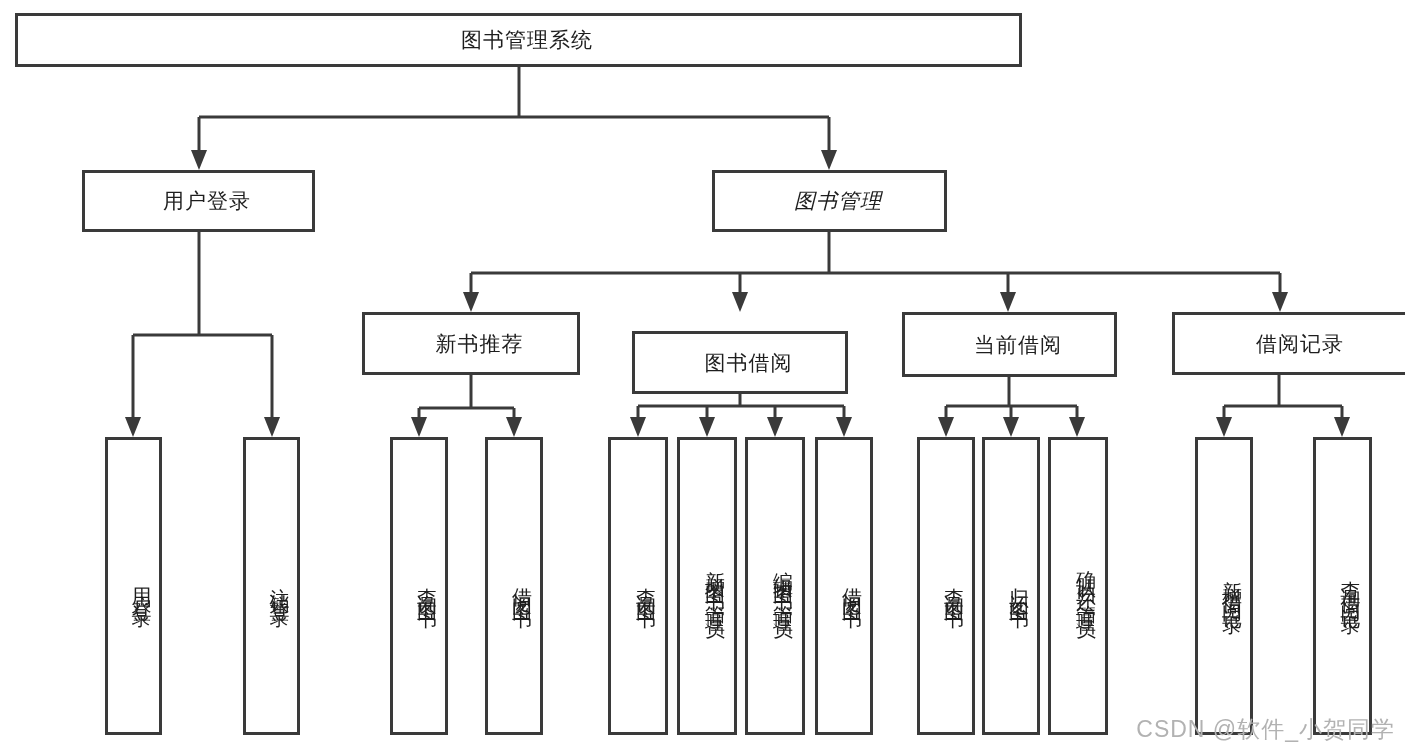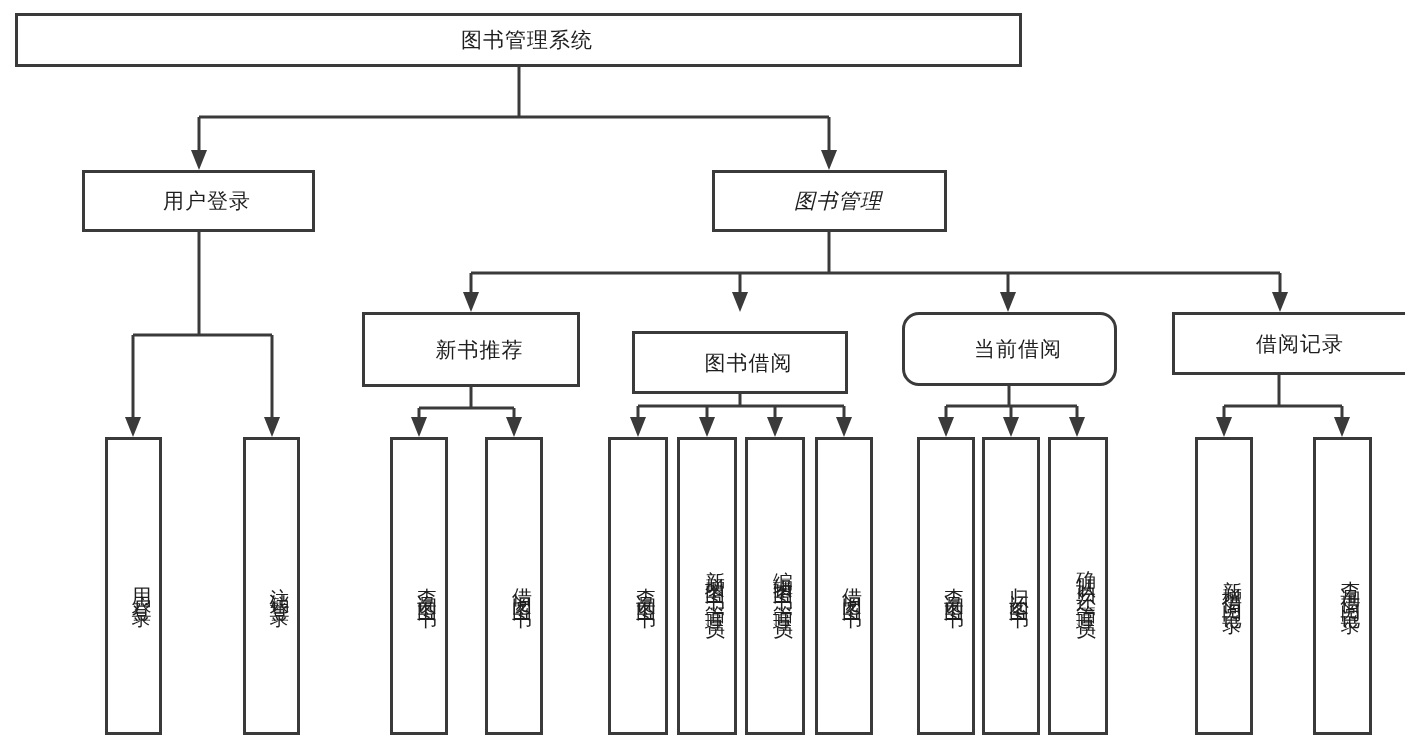--- a/index.html
+++ b/index.html
@@ -125,37 +125,38 @@
       <polygon class="arrowhead" points="1216,417 1232,417 1224,437"></polygon>
     <path class="edge" d="M1342 406 V421"></path>
       <polygon class="arrowhead" points="1334,417 1350,417 1342,437"></polygon>
   </svg>
 
   <div class="node h-node" style="left:15px; top:13px; width:1007px; height:54px;">图书管理系统</div>
 
   <div class="node h-node" style="left:82px; top:170px; width:233px; height:62px;">用户登录</div>
   <div class="node h-node" style="left:712px; top:170px; width:235px; height:62px;font-style:italic;">图书管理</div>
 
-  <div class="node h-node" style="left:362px; top:312px; width:218px; height:75px;">新书推荐</div>
+  <div class="node h-node" style="left:362px; top:312px; width:218px; height:63px;">新书推荐</div>
   <div class="node h-node" style="left:632px; top:312px; width:216px; height:63px;margin-top:19px;">图书借阅</div>
-  <div class="node h-node" style="left:902px; top:312px; width:215px; height:74px;border-radius:17px;">当前借阅</div>
+  <div class="node h-node" style="left:902px; top:312px; width:215px; height:65px;">当前借阅</div>
   <div class="node h-node" style="left:1172px; top:312px; width:239px; height:63px;">借阅记录</div>
 
   <div class="node leaf" style="left:105px; top:437px; width:57px; height:298px;">用户登录</div>
   <div class="node leaf" style="left:243px; top:437px; width:57px; height:298px;">注销登录</div>
 
   <div class="node leaf" style="left:390px; top:437px; width:58px; height:298px;">查询图书</div>
   <div class="node leaf" style="left:485px; top:437px; width:58px; height:298px;">借阅图书</div>
 
   <div class="node leaf" style="left:608px; top:437px; width:60px; height:298px;">查询图书</div>
   <div class="node leaf" style="left:677px; top:437px; width:60px; height:298px;">新增图书（管理员）</div>
   <div class="node leaf" style="left:745px; top:437px; width:60px; height:298px;">编辑图书（管理员）</div>
   <div class="node leaf" style="left:815px; top:437px; width:58px; height:298px;">借阅图书</div>
 
   <div class="node leaf" style="left:917px; top:437px; width:58px; height:298px;">查询图书</div>
   <div class="node leaf" style="left:982px; top:437px; width:58px; height:298px;">归还图书</div>
   <div class="node leaf" style="left:1048px; top:437px; width:60px; height:298px;">确认归还（管理员）</div>
 
   <div class="node leaf" style="left:1195px; top:437px; width:58px; height:298px;">新增借阅记录</div>
   <div class="node leaf" style="left:1313px; top:437px; width:59px; height:298px;">查询借阅记录</div>
 
+  <div id="watermark">CSDN @软件_小贺同学</div>
 
 </div>
 
 </body></html>

